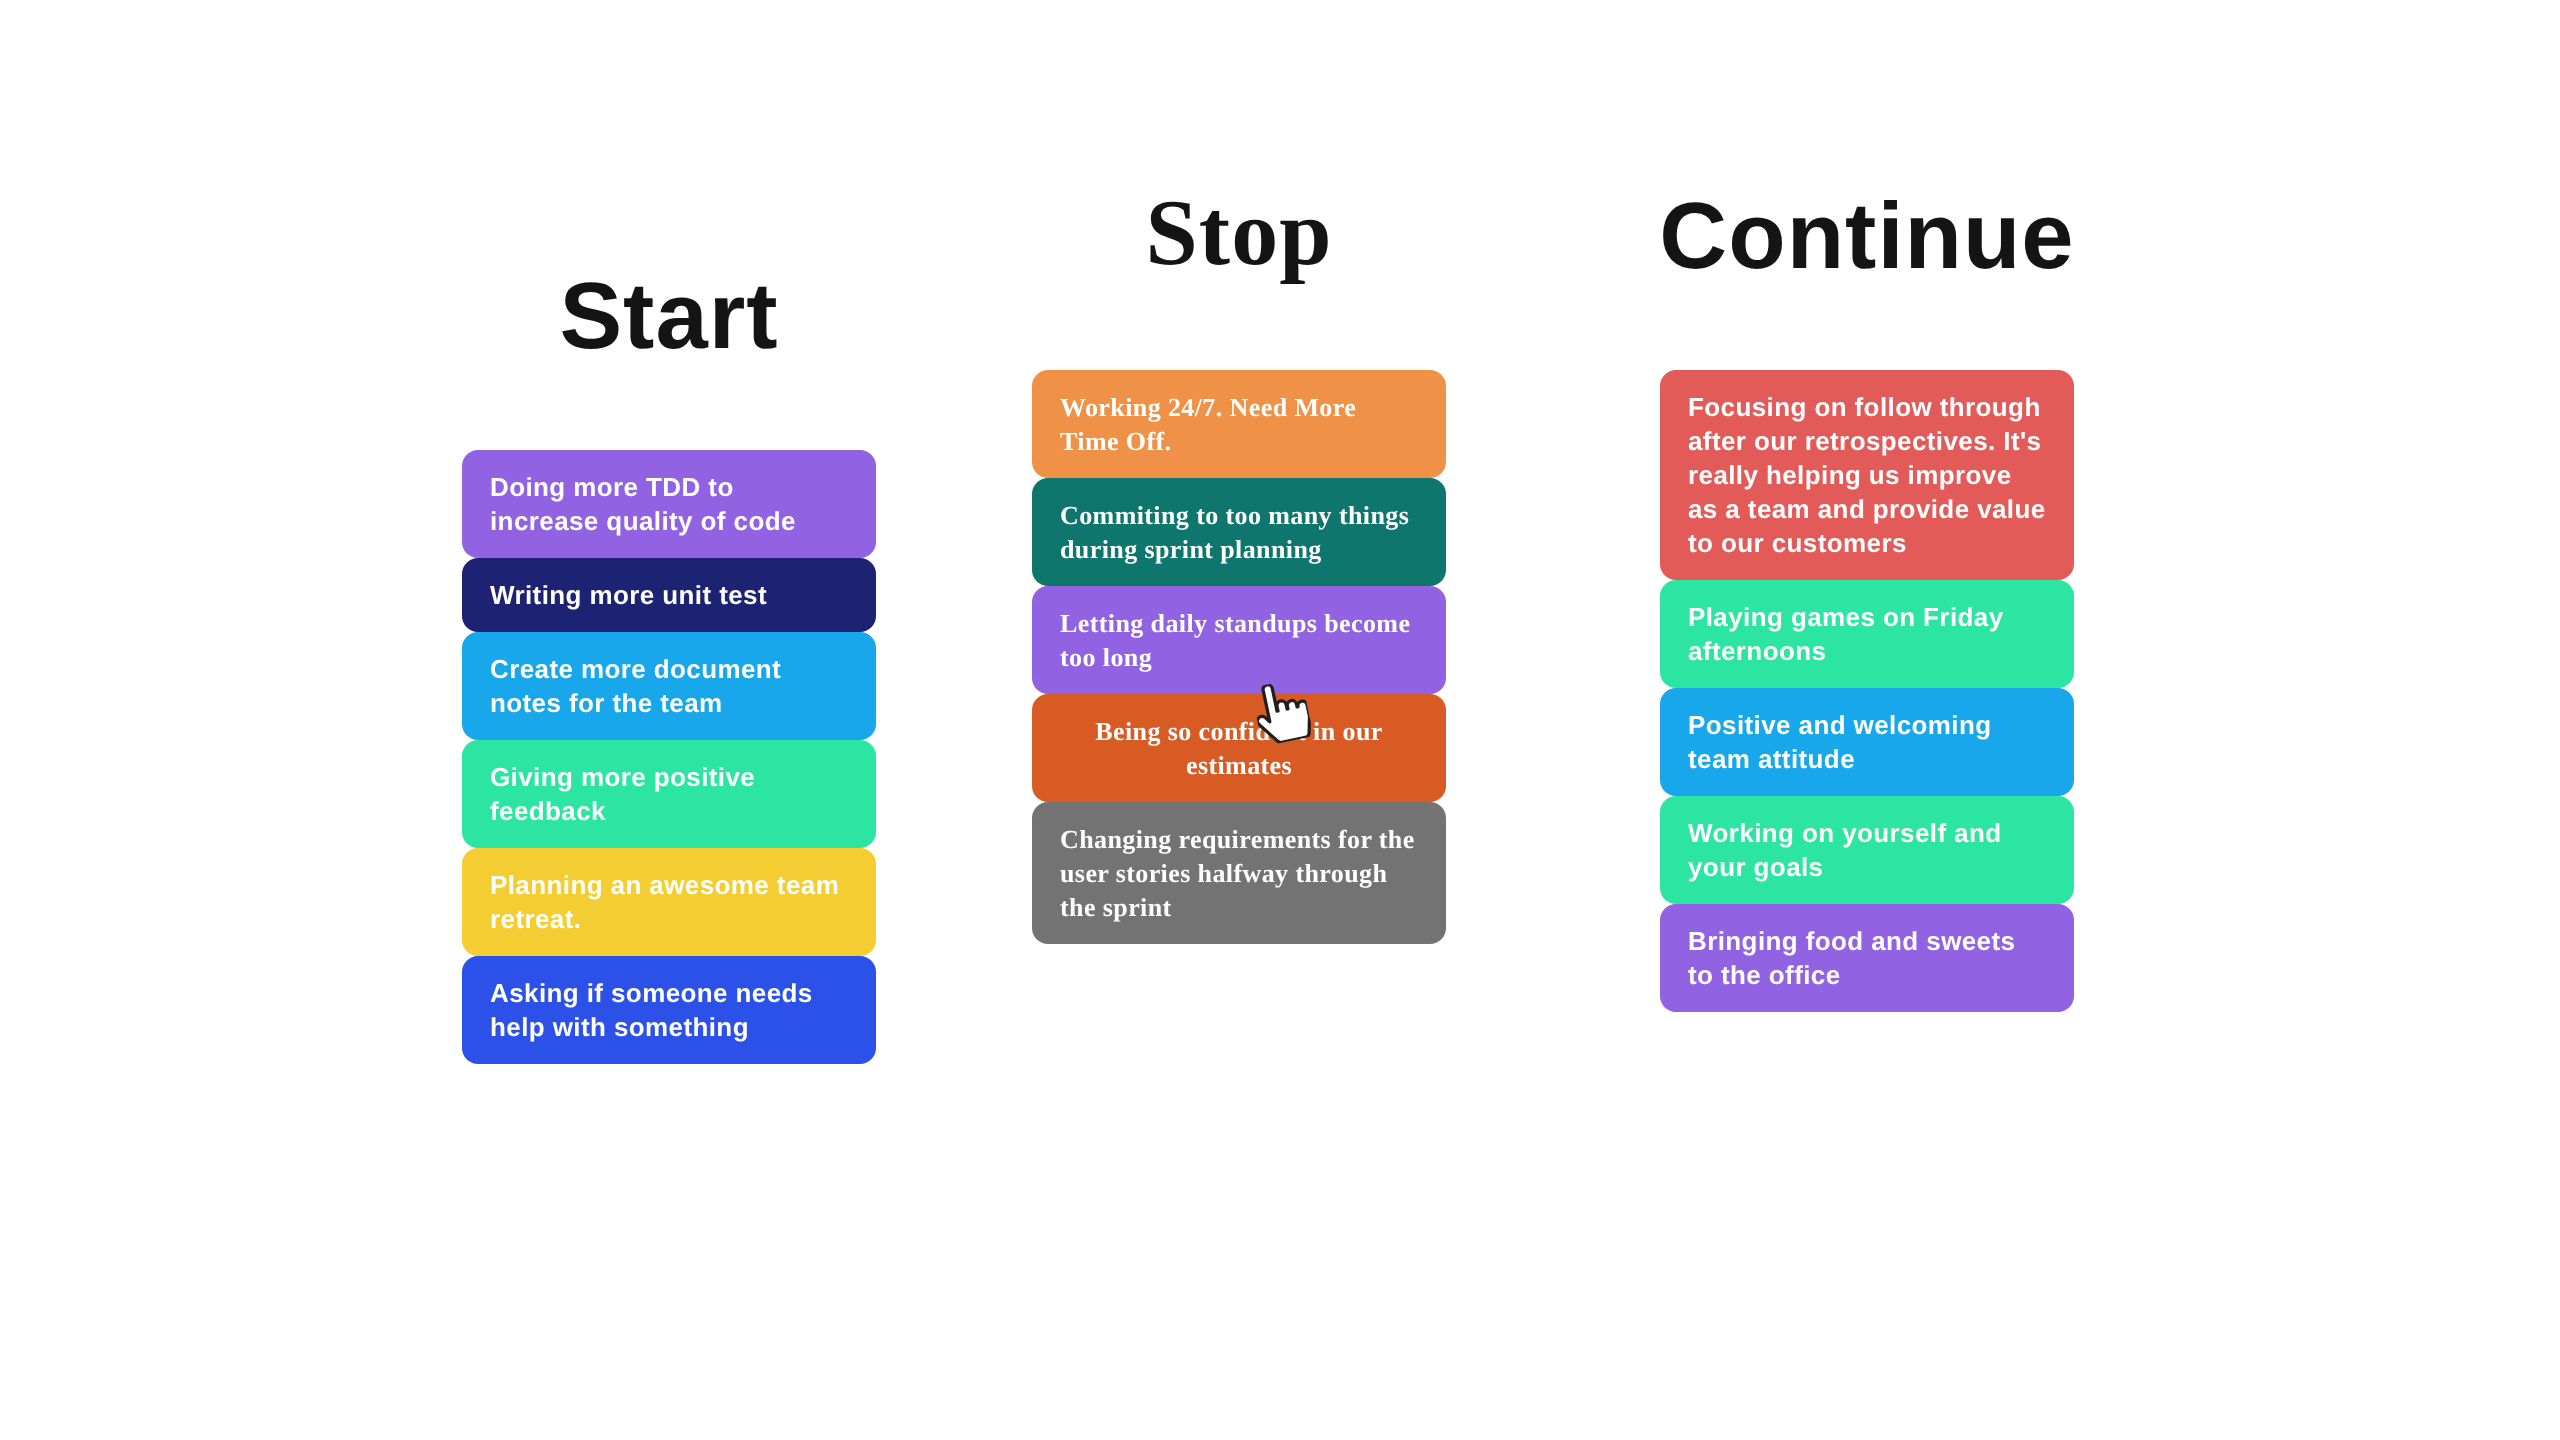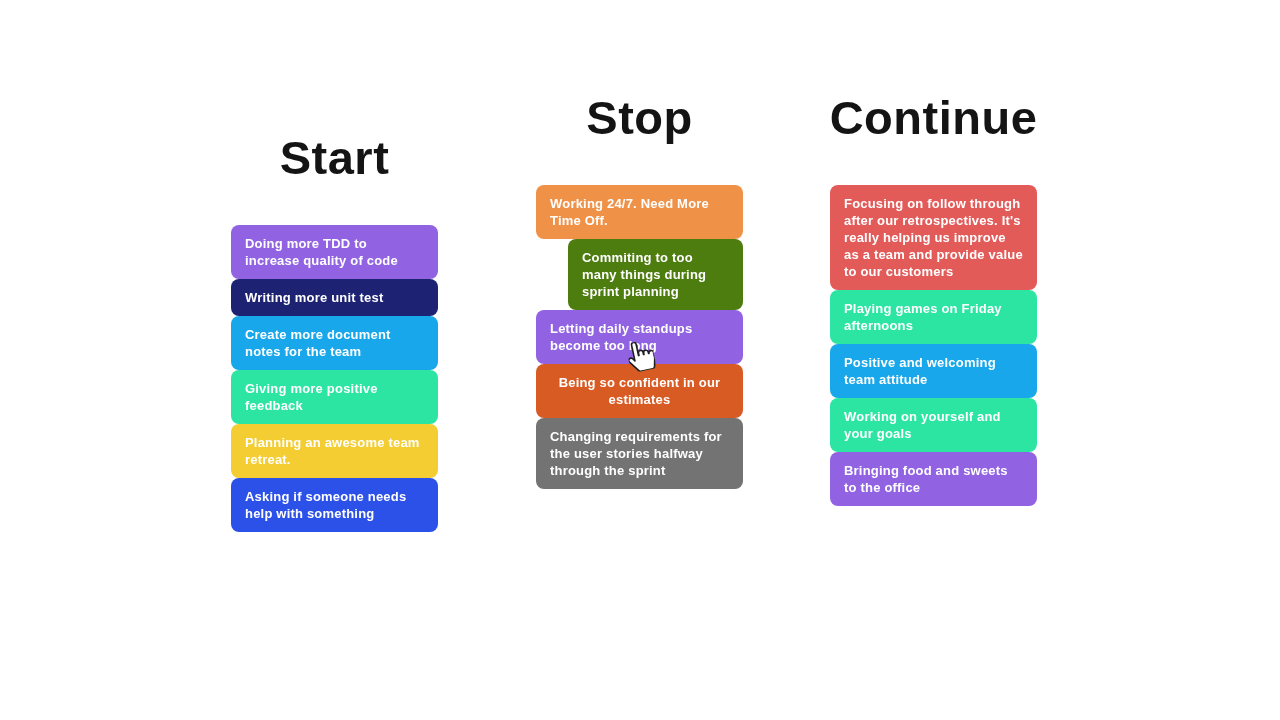--- a/index.html
+++ b/index.html
@@ -62,25 +62,25 @@
     <div class="cards">
         <div class="card" style="background: rgb(145, 99, 227);">Doing more TDD to increase quality of code</div>
         <div class="card" style="background: rgb(29, 34, 115);">Writing more unit test</div>
         <div class="card" style="background: rgb(23, 167, 234);">Create more document notes for the team</div>
         <div class="card" style="background: rgb(44, 229, 162);">Giving more positive feedback</div>
         <div class="card" style="background: rgb(243, 205, 49);">Planning an awesome team retreat.</div>
         <div class="card" style="background: rgb(44, 81, 233);">Asking if someone needs help with something</div>
       </div>
   </div>
 
-  <div class="column" style="left: 536px;">
+  <div class="column" style="left: 516px; font-family: Liberation Serif, serif;">
     <h2 class="column-title">Stop</h2>
     <div class="cards">
         <div class="card" style="background: rgb(240, 145, 72);">Working 24/7. Need More Time Off.</div>
-        <div class="card" style="background: #4d7c0f; margin-left: 32px;">Commiting to too many things during sprint planning</div>
+        <div class="card" style="background: #0f766e;">Commiting to too many things during sprint planning</div>
         <div class="card" style="background: rgb(145, 99, 227);">Letting daily standups become too long</div>
         <div class="card" style="background: rgb(217, 91, 36); text-align: center;">Being so confident in our estimates</div>
         <div class="card" style="background: #737373;">Changing requirements for the user stories halfway through the sprint</div>
       </div>
   </div>
 
   <div class="column" style="left: 830px;">
     <h2 class="column-title">Continue</h2>
     <div class="cards">
         <div class="card" style="background: rgb(226, 91, 89);">Focusing on follow through after our retrospectives. It's really helping us improve as a team and provide value to our customers</div>

